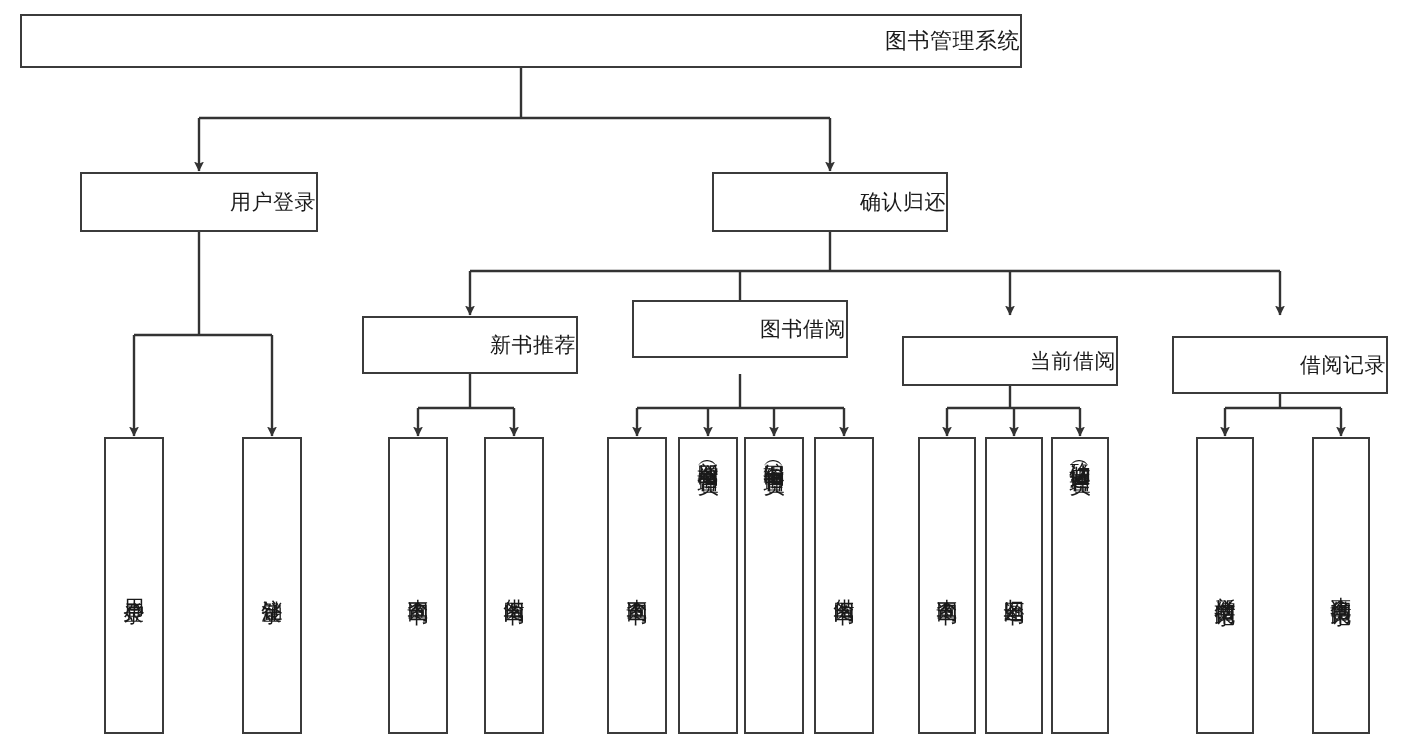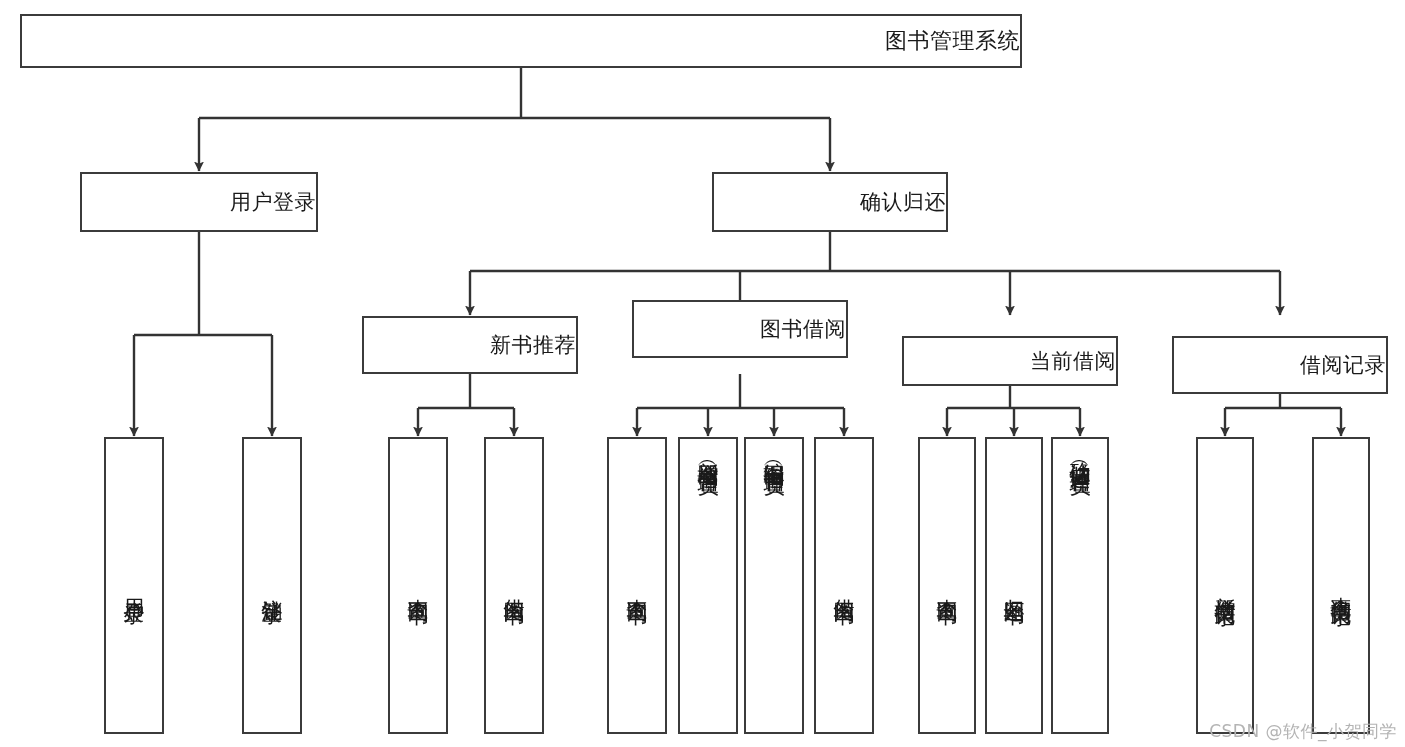--- a/index.html
+++ b/index.html
@@ -180,14 +180,13 @@
         <span class="label">确认归还（管理员）</span>
       </div>
       <div class="node vert centered" style="left: 1196px; top: 437px; width: 58px; height: 297px;">
         <span class="label">新增借阅记录</span>
       </div>
       <div class="node vert centered" style="left: 1312px; top: 437px; width: 58px; height: 297px;">
         <span class="label">查询借阅记录</span>
       </div>
     </div>
 
-  <div id="watermark">CSDN @软件_小贺同学</div>
 </div>
 
 </body></html>

